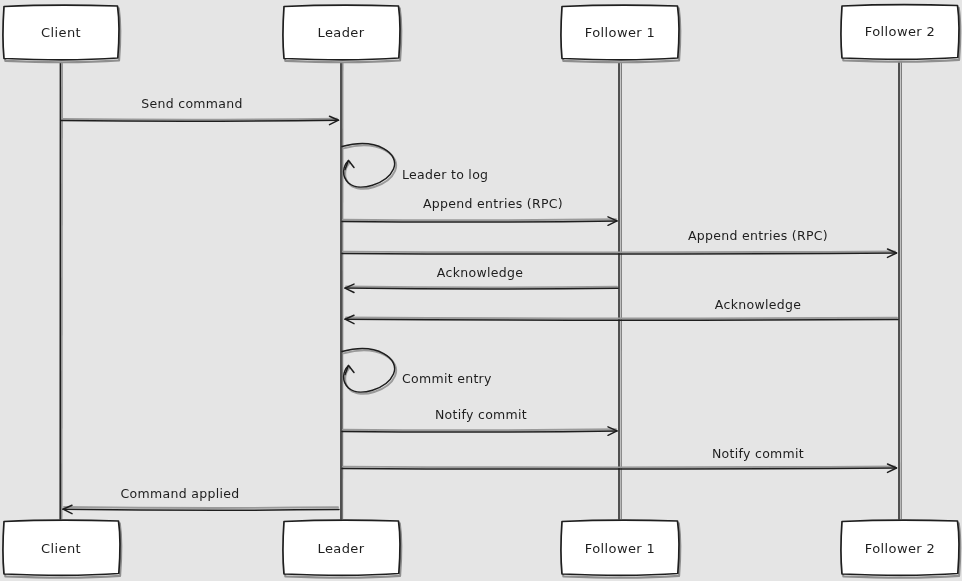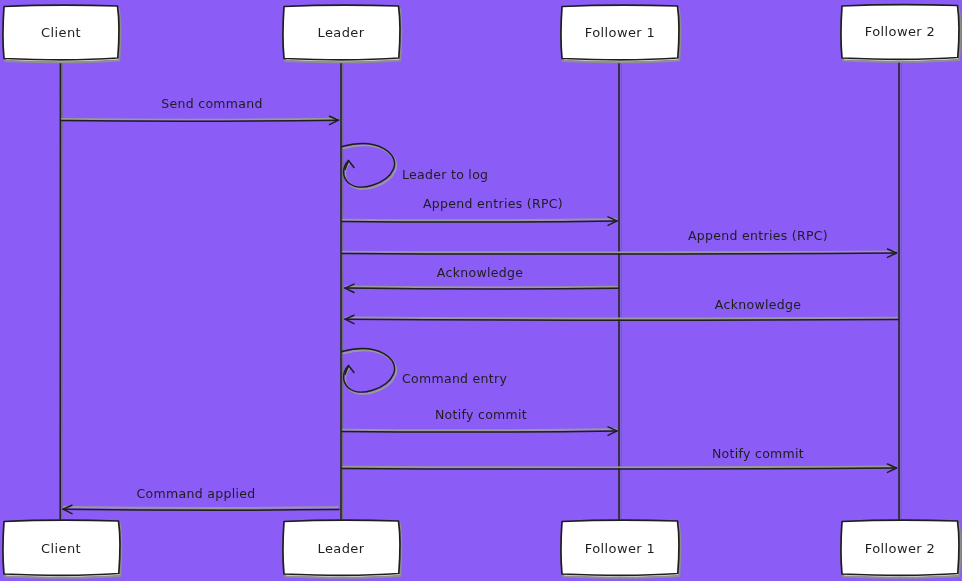--- a/index.html
+++ b/index.html
@@ -1,19 +1,19 @@
 <!DOCTYPE html>
 <html><head>
 <meta charset="utf-8">
 <style>
   html,body{margin:0;padding:0;background:#ffffff;}
   #canvas{
     position:relative;
     width:962px;height:581px;
-    background:#8b5cf6;
+    background:#e5e5e5;
     font-family:"DejaVu Sans",sans-serif;
     overflow:hidden;
   }
   #shapes{position:absolute;left:0;top:0;width:962px;height:581px;}
   .ink{stroke:#1e1e1e;stroke-width:1.5;fill:none;stroke-linecap:round;stroke-linejoin:round;}
   .boxink{stroke:#1e1e1e;stroke-width:1.7;fill:#ffffff;stroke-linejoin:round;}
   .echo{stroke:#9a9a9a;stroke-width:1.9;fill:none;stroke-linecap:round;}
   .boxecho{stroke:#8f8f8f;stroke-width:2.1;fill:#ffffff;stroke-linejoin:round;}
   .lifeecho{stroke:#6f6f6f;stroke-width:1.1;fill:none;}
   .head{stroke:#1e1e1e;stroke-width:1.5;fill:none;stroke-linecap:round;stroke-linejoin:round;}
@@ -157,24 +157,24 @@
   <div class="actor-lbl" style="left:61px;top:32px;">Client</div>
   <div class="actor-lbl" style="left:341px;top:32px;">Leader</div>
   <div class="actor-lbl" style="left:620px;top:32px;">Follower 1</div>
   <div class="actor-lbl" style="left:900px;top:31px;">Follower 2</div>
 
   <div class="actor-lbl" style="left:61px;top:548px;">Client</div>
   <div class="actor-lbl" style="left:341px;top:548px;">Leader</div>
   <div class="actor-lbl" style="left:620px;top:548px;">Follower 1</div>
   <div class="actor-lbl" style="left:900px;top:548px;">Follower 2</div>
 
-  <div class="lbl center" style="left:212px;top:103px;">Send command</div>
+  <div class="lbl center" style="left:192px;top:103px;">Send command</div>
   <div class="lbl leftanchor" style="left:402px;top:174px;">Leader to log</div>
   <div class="lbl center" style="left:493px;top:203px;">Append entries (RPC)</div>
   <div class="lbl center" style="left:758px;top:235px;">Append entries (RPC)</div>
   <div class="lbl center" style="left:480px;top:272px;">Acknowledge</div>
   <div class="lbl center" style="left:758px;top:304px;">Acknowledge</div>
-  <div class="lbl leftanchor" style="left:402px;top:378px;">Command entry</div>
+  <div class="lbl leftanchor" style="left:402px;top:378px;">Commit entry</div>
   <div class="lbl center" style="left:481px;top:414px;">Notify commit</div>
   <div class="lbl center" style="left:758px;top:453px;">Notify commit</div>
-  <div class="lbl center" style="left:196px;top:493px;">Command applied</div>
+  <div class="lbl center" style="left:180px;top:493px;">Command applied</div>
 
 </div>
 
 </body></html>

